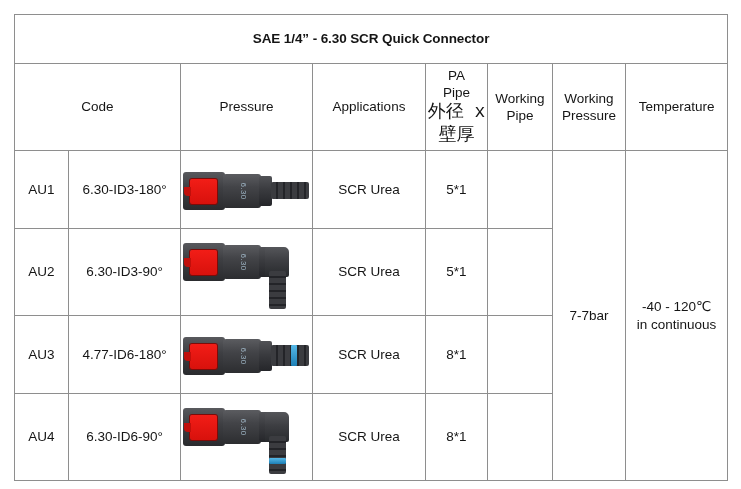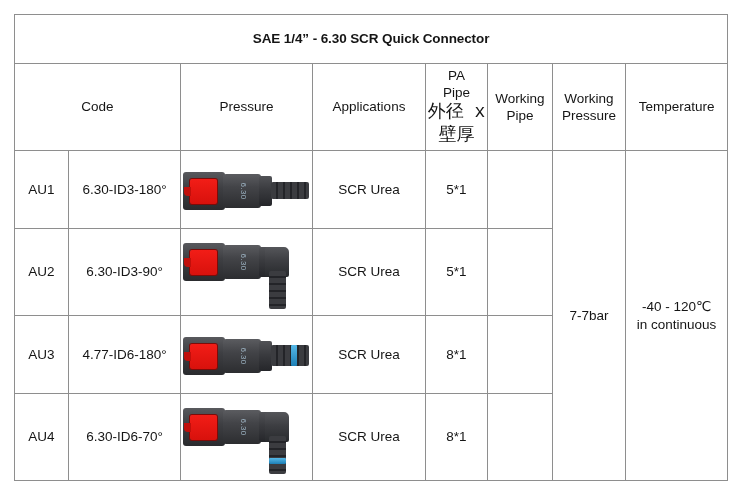--- a/index.html
+++ b/index.html
@@ -324,21 +324,21 @@
           <div class="blue-ring h"></div>
         </div>
       </td>
       <td class="body-cell">SCR Urea</td>
       <td class="body-cell">8*1</td>
       <td class="body-cell"></td>
     </tr>
 
     <tr>
       <td class="body-cell">AU4</td>
-      <td class="body-cell">6.30-ID6-70°</td>
+      <td class="body-cell">6.30-ID6-90°</td>
       <td class="pic-cell">
         <div class="conn tall">
           <div class="cbody head-box lower"></div>
           <div class="clip lower"></div>
           <div class="cbody barrel lower"></div>
           <div class="mark lower">6.30</div>
           <div class="cbody collar lower"></div>
           <div class="cbody elbow"></div>
           <div class="cbody down-tail"></div>
           <div class="blue-ring v"></div>

